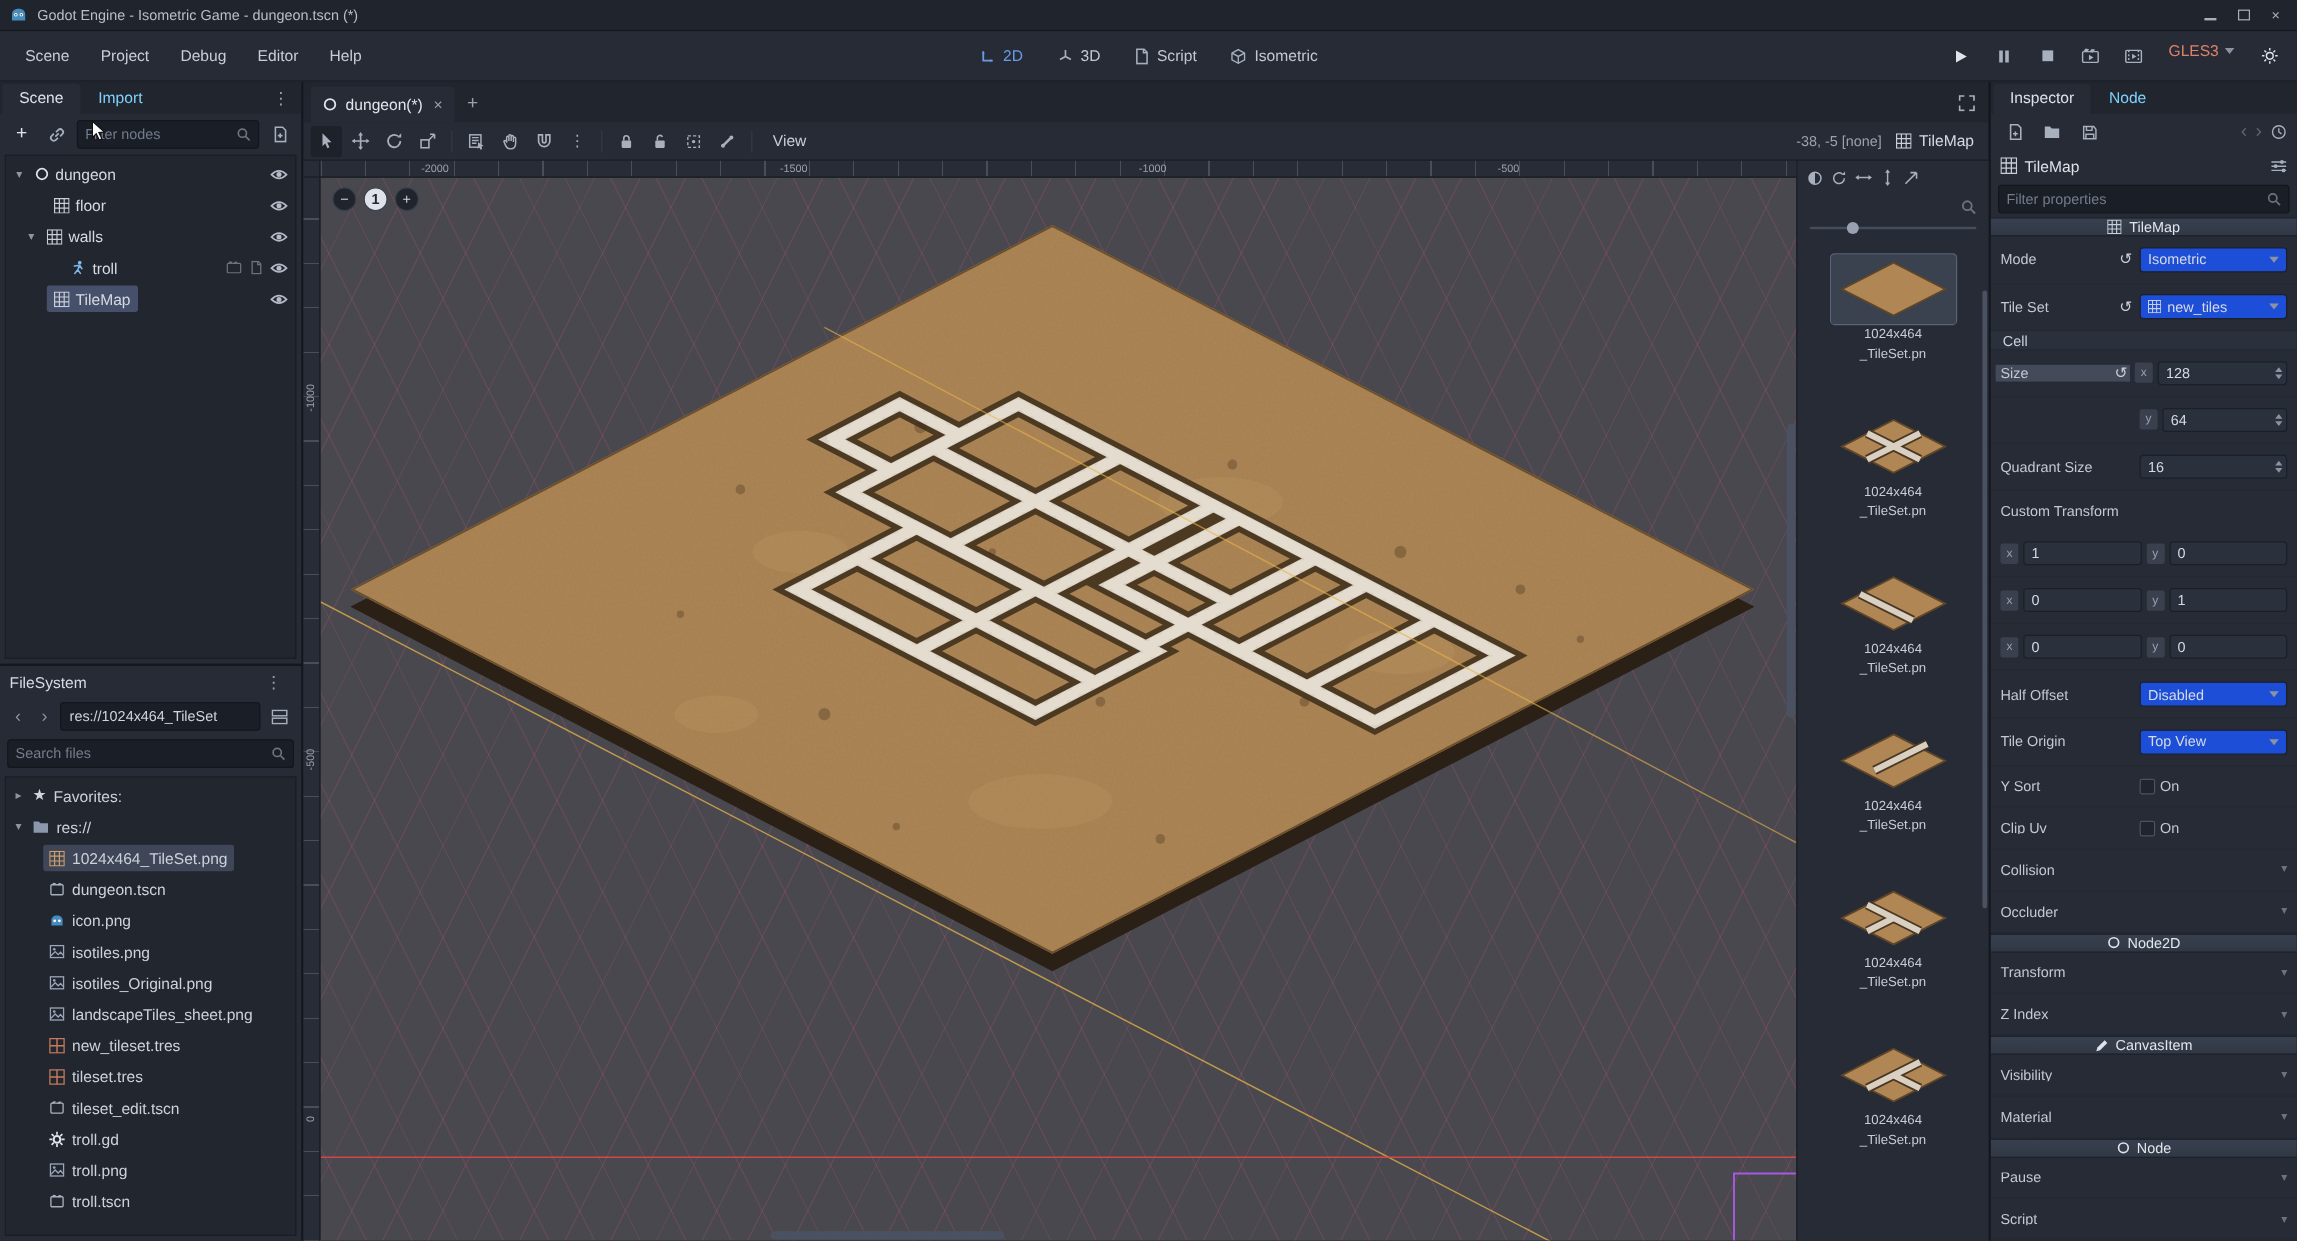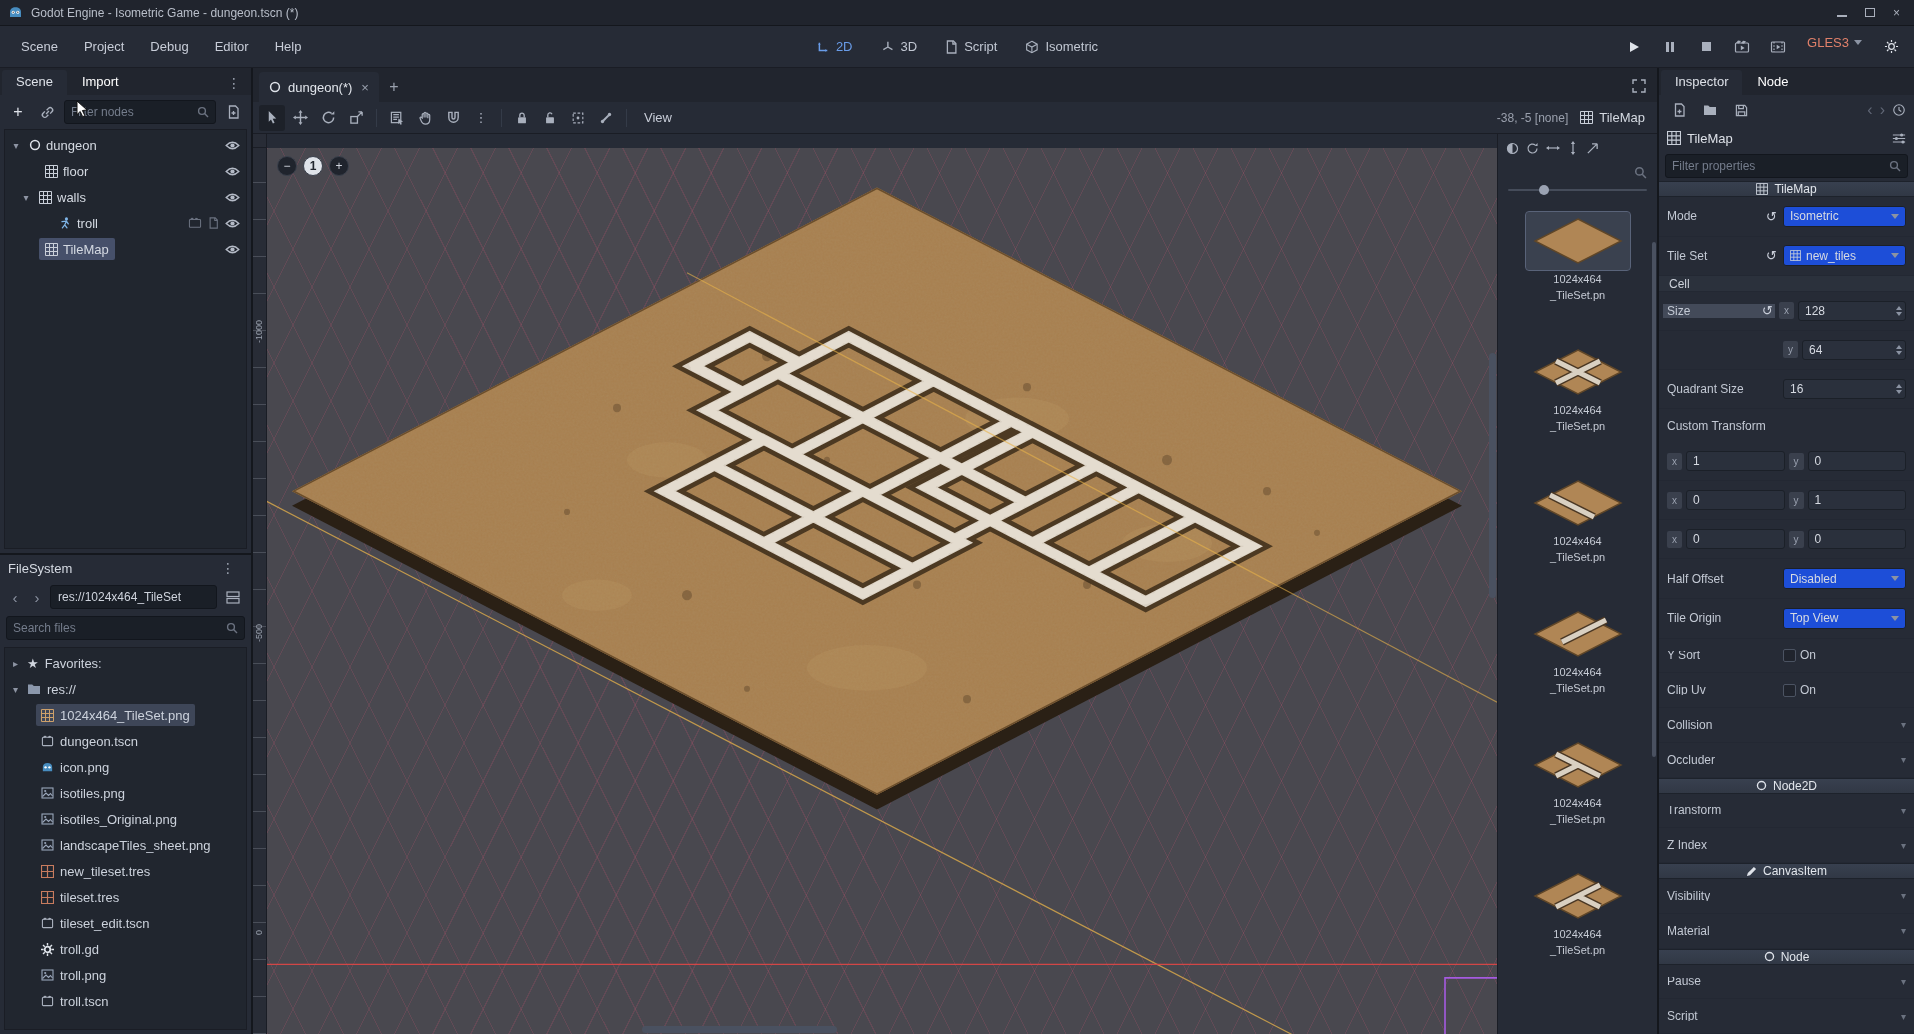--- a/index.html
+++ b/index.html
@@ -26,21 +26,21 @@
 .rbtn{width:26px;height:24px;display:flex;align-items:center;justify-content:center;border-radius:3px}
 .gles{display:flex;align-items:center;gap:5px;color:var(--renderer-text,#e0806a);padding:0 6px}
 .caret{width:0;height:0;border-left:4px solid transparent;border-right:4px solid transparent;border-top:5px solid #8b93a3}
 
 .main{flex:1;display:flex;min-height:0}
 .dock-left{width:253px;background:#262b36;border-right:2px solid #14171d;display:flex;flex-direction:column}
 .dock-right{width:257px;background:#262b36;border-left:2px solid #14171d;display:flex;flex-direction:column}
 .center{flex:1;display:flex;flex-direction:column;min-width:0}
 
 .dock-tabs{height:27px;background:#21252e;display:flex;align-items:stretch;padding:2px 2px 0 2px;gap:1px}
-.dock-tab{padding:4px 14px;color:#ffffff;font-size:13px;border-radius:3px 3px 0 0}
+.dock-tab{padding:4px 14px;color:#7dd3fc;font-size:13px;border-radius:3px 3px 0 0}
 .dock-tab.active{background:#262b36;color:#dde1e8}
 .dots{margin-left:auto;align-self:center;color:#9aa1ae;padding:0 8px;font-size:14px}
 
 .scene-panel{height:487px;display:flex;flex-direction:column;border-bottom:2px solid #14171d}
 .scene-toolbar{height:34px;display:flex;align-items:center;gap:5px;padding:4px 6px}
 .tbtn{width:24px;height:24px;display:flex;align-items:center;justify-content:center;border-radius:3px;color:#b9c0cc}
 .searchbox{flex:1;display:flex;align-items:center;background:#1a1f27;border:1px solid #12161d;border-radius:3px;height:24px;padding:0 6px;gap:4px;min-width:0}
 .searchbox input{flex:1;min-width:0;background:transparent;border:0;outline:0;color:#cfd4dd;font-size:12px;font-family:inherit}
 .searchbox input::placeholder{color:#747c8b}
 .tree{flex:1;margin:0 4px 4px 4px;background:#21262f;border:1px solid #1a1d25;overflow:hidden;padding-top:2px}
@@ -736,20 +736,26 @@
                 <path d="M.5 .5h12v12H.5z M4.5 .5v12 M8.5 .5v12 M.5 4.5h12 M.5 8.5h12" fill="none" stroke="currentColor" stroke-width="1"></path>
               </svg>
             </span>
           <span>TileMap</span>
         </span>
       </div>
 
       <div class="canvas-row">
         <div class="canvas-wrap">
           <div class="corner"></div>
+          <div class="ruler-x">
+            <span class="rlx" style="left:84px">-2000</span>
+            <span class="rlx" style="left:383px">-1500</span>
+            <span class="rlx" style="left:682px">-1000</span>
+            <span class="rlx" style="left:981px">-500</span>
+          </div>
           <div class="ruler-y">
             <span class="rly" style="top:172px">-1000</span>
             <span class="rly" style="top:476px">-500</span>
             <span class="rly" style="top:782px">0</span>
           </div>
           <div class="canvas">
             <svg class="map" viewBox="0 0 1230 852" preserveAspectRatio="none">
               <defs>
                 <clipPath id="groundClip">
                     <polygon points="610,38 1195,330 610,622 25,330"></polygon>

